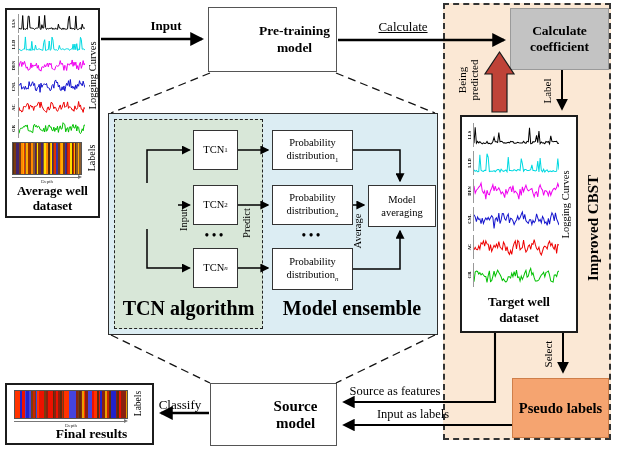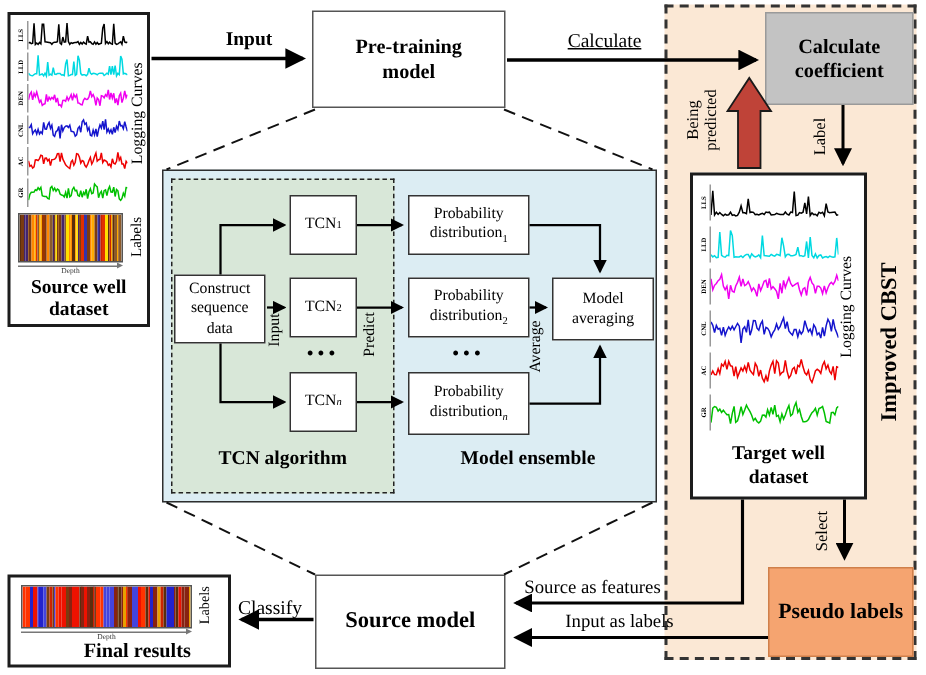--- a/index.html
+++ b/index.html
@@ -3,24 +3,24 @@
 <meta charset="utf-8">
 <style>
   *{box-sizing:border-box;margin:0;padding:0;}
   body{background:#fff;}
   .stage{position:relative;width:617px;height:450px;background:#fff;overflow:hidden;
          font-family:"Liberation Serif",serif;color:#000;}
   .abs{position:absolute;}
   .box{position:absolute;display:flex;align-items:center;justify-content:center;
        text-align:center;white-space:pre-line;}
   .panel{background:#fff;border:2px solid #1c1c1c;}
-  .thinbox{background:#fff;border:1px solid #555;}
+  .thinbox{background:#fff;border:1px solid #555;padding-left:44px;}
   .node-lg{font-weight:bold;font-size:13.5px;line-height:1.2;}
   .node-sm{font-size:10.5px;line-height:1.25;background:#fff;border:1px solid #333;}
-  .grouplbl{position:absolute;font-weight:bold;font-size:13px;text-align:center;}
+  .grouplbl{position:absolute;font-weight:bold;font-size:20px;text-align:center;}
   .rot{position:absolute;display:flex;align-items:center;justify-content:center;
        transform:rotate(-90deg);text-align:center;white-space:pre-line;line-height:1.1;}
   .flowlbl{position:absolute;font-size:13px;text-align:center;}
   .dashed-region{position:absolute;border:2px dashed #333;}
   .bluebox{position:absolute;border:1.5px solid #2e2e2e;}
   .greenbox{position:absolute;border:1.5px dashed #222;}
   .crow{display:flex;align-items:stretch;}
   .src-rows .crow{height:21px;}
   .tgt-rows .crow{height:28px;}
   .clbl{width:9px;display:flex;align-items:center;justify-content:center;
@@ -45,23 +45,20 @@
 <div class="stage">
 
   <div class="dashed-region z1" style="left: 443px; top: 3px; width: 168px; height: 437px; background: rgb(251, 232, 213);"></div>
   <div class="rot z2" style="left:493px;top:217px;width:200px;height:22px;font-weight:bold;font-size:15px;">Improved CBST</div>
 
   <div class="bluebox z1" style="left: 108px; top: 113px; width: 330px; height: 222px; background: rgb(220, 237, 243);"></div>
   <div class="greenbox z2" style="left: 114px; top: 119px; width: 149px; height: 210px; background: rgb(216, 231, 216);"></div>
   <div class="grouplbl z3" style="left:116px;top:297px;width:145px;">TCN algorithm</div>
   <div class="grouplbl z3" style="left:272px;top:297px;width:160px;">Model ensemble</div>
 
-  <div class="box node-sm z3" style="left:116px;top:183px;width:61px;height:46px;">Construct
-sequence
-data</div>
 
   <div class="box node-sm z3" style="left:193px;top:130px;width:45px;height:40px;">
     <span>TCN</span><sub class="sb">1</sub>
   </div>
   <div class="box node-sm z3" style="left:193px;top:185px;width:45px;height:40px;">
     <span>TCN</span><sub class="sb">2</sub>
   </div>
   <div class="box node-sm z3" style="left:193px;top:248px;width:45px;height:40px;">
     <span>TCN</span><sub class="sb it">n</sub>
   </div>
@@ -191,21 +188,21 @@
         <span style="flex: 3 1 0px; background: rgb(255, 170, 0);"></span>
         <span style="flex: 2 1 0px; background: rgb(139, 90, 43);"></span>
         <span style="flex: 1 1 0px; background: rgb(139, 90, 43);"></span>
         <span style="flex: 1 1 0px; background: rgb(153, 51, 0);"></span>
       </div>
     <div class="rot" style="left:62px;top:142px;width:44px;height:12px;font-size:10px;">Labels</div>
     <div class="depth" style="left:5px;top:166px;width:70px;height:10px;">
       <div class="dline"></div>
       <span class="dlbl">Depth</span>
     </div>
-    <div class="box node-lg" style="left:0;top:172px;width:91px;height:34px;font-size:13px;line-height:1.15;">Source well
+    <div class="box node-lg" style="left:0;top:172px;width:91px;height:34px;font-size:13px;line-height:1.15;">Average well
 dataset</div>
   </div>
 
   <div class="panel abs z3" style="left:460px;top:115px;width:118px;height:218px;">
     <div class="abs tgt-rows" style="left:2px;top:4px;width:95px;height:168px;">
         <div class="crow">
           <span class="clbl">LLS</span>
           <svg class="spark" viewBox="0 0 100 20" preserveAspectRatio="none">
             <polyline fill="none" stroke="#000000" stroke-width="1" vector-effect="non-scaling-stroke" points="0.0,16.5 1.4,3.4 2.8,16.5 4.2,15.0 5.6,16.2 6.9,15.2 8.3,16.2 9.7,16.9 11.1,16.1 12.5,16.6 13.9,16.4 15.3,15.0 16.7,16.7 18.1,16.4 19.4,17.0 20.8,16.7 22.2,15.0 23.6,11.6 25.0,15.3 26.4,15.3 27.8,15.8 29.2,7.8 30.6,15.2 31.9,14.9 33.3,15.1 34.7,16.3 36.1,16.1 37.5,16.5 38.9,16.0 40.3,15.6 41.7,16.2 43.1,14.9 44.4,15.2 45.8,15.0 47.2,16.5 48.6,16.4 50.0,16.3 51.4,15.6 52.8,16.0 54.2,16.2 55.6,16.2 56.9,16.2 58.3,14.9 59.7,16.1 61.1,16.5 62.5,14.9 63.9,15.2 65.3,3.8 66.7,16.8 68.1,16.6 69.4,15.2 70.8,15.5 72.2,15.0 73.6,10.0 75.0,15.9 76.4,6.6 77.8,16.8 79.2,15.4 80.6,16.3 81.9,16.1 83.3,16.9 84.7,15.0 86.1,15.6 87.5,15.0 88.9,16.9 90.3,10.4 91.7,14.9 93.1,15.3 94.4,15.1 95.8,15.0 97.2,14.9 98.6,16.6 100.0,16.4 "></polyline>
           </svg>

